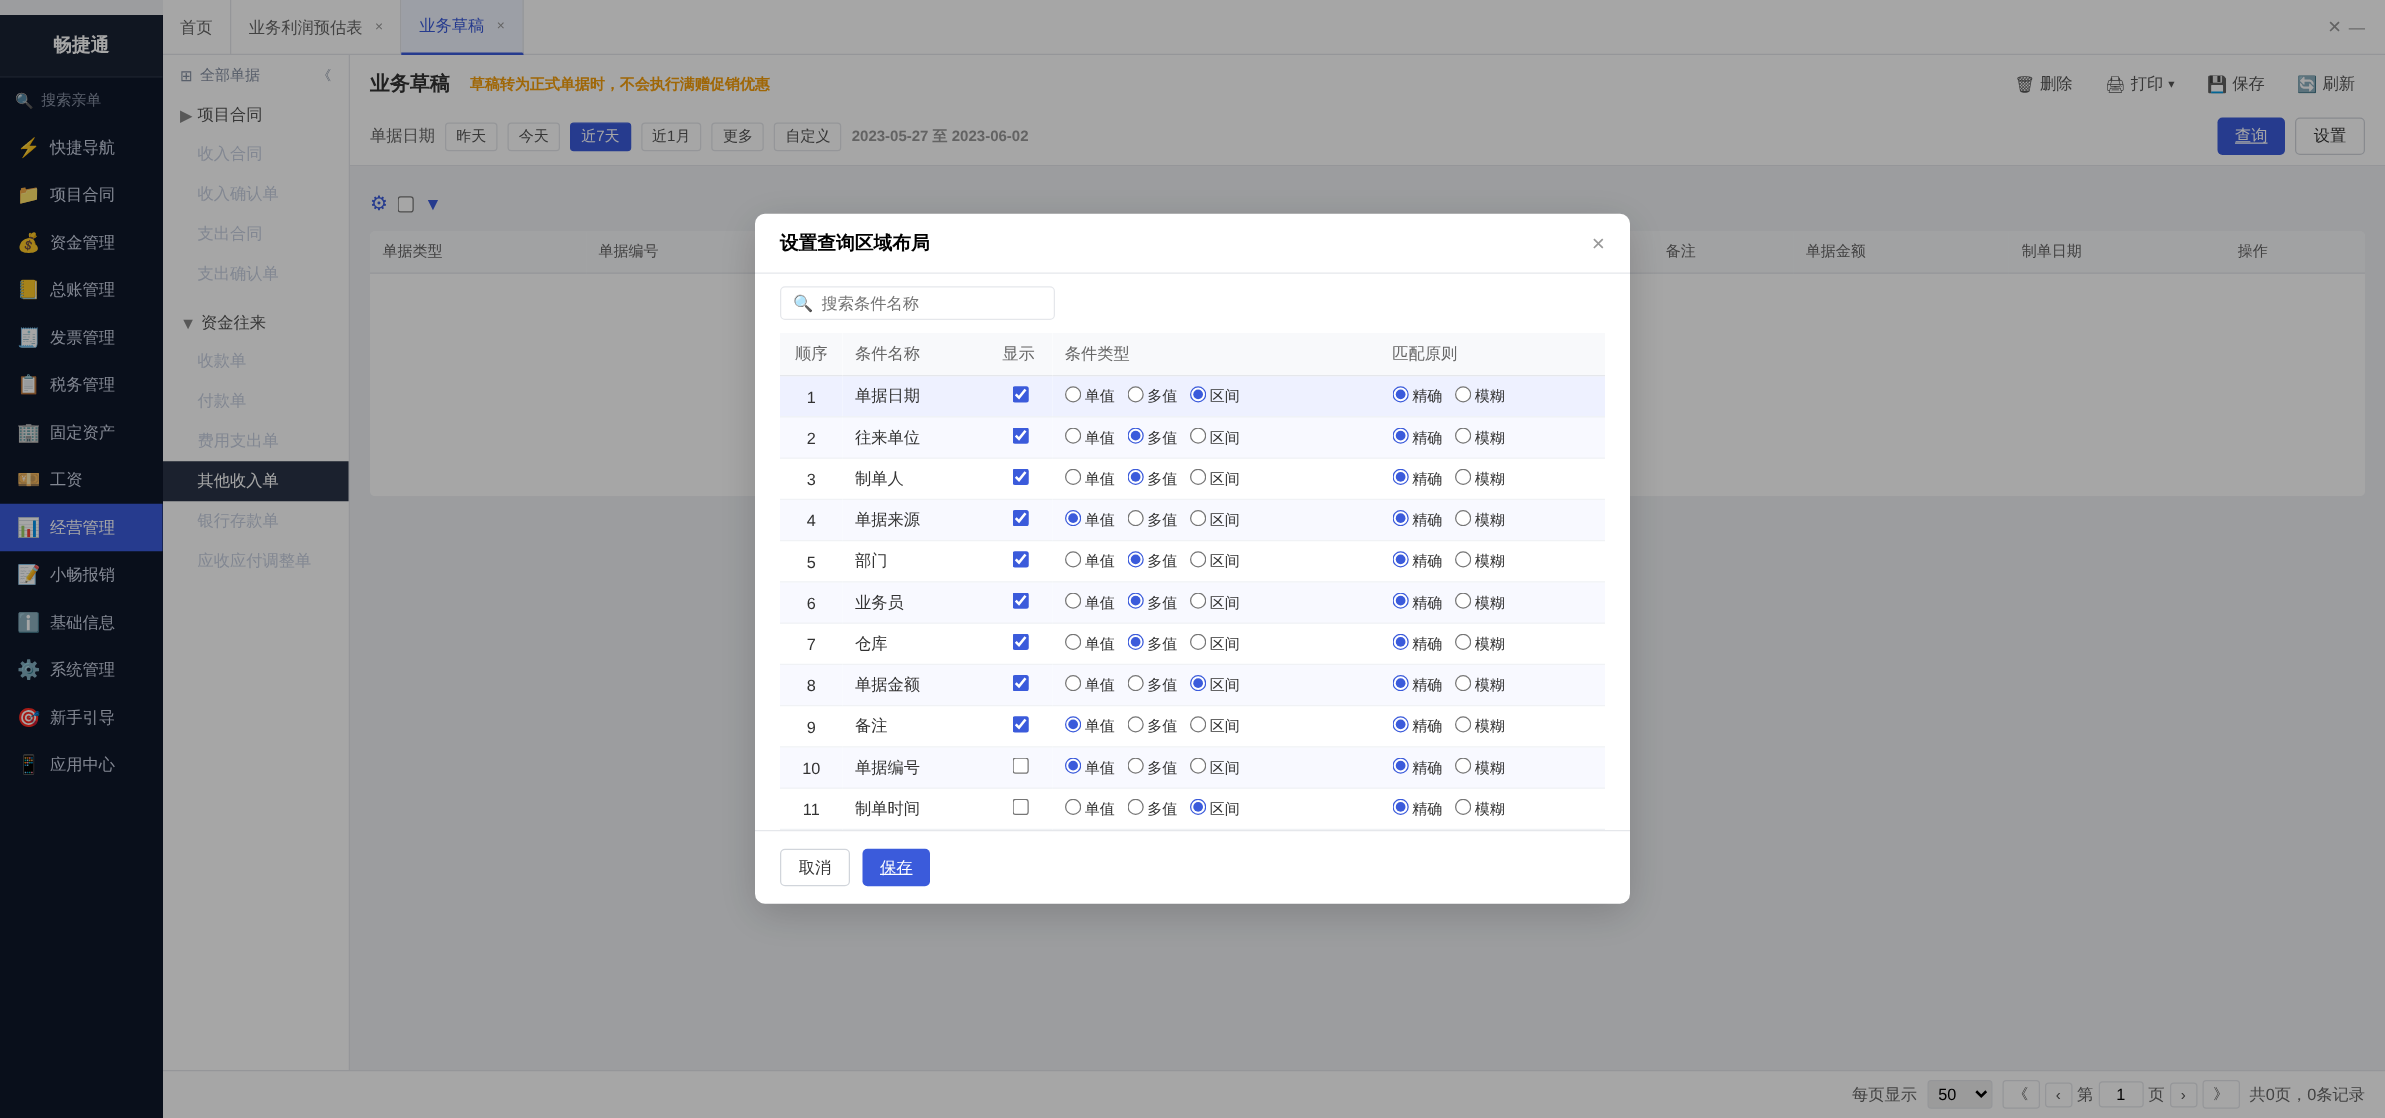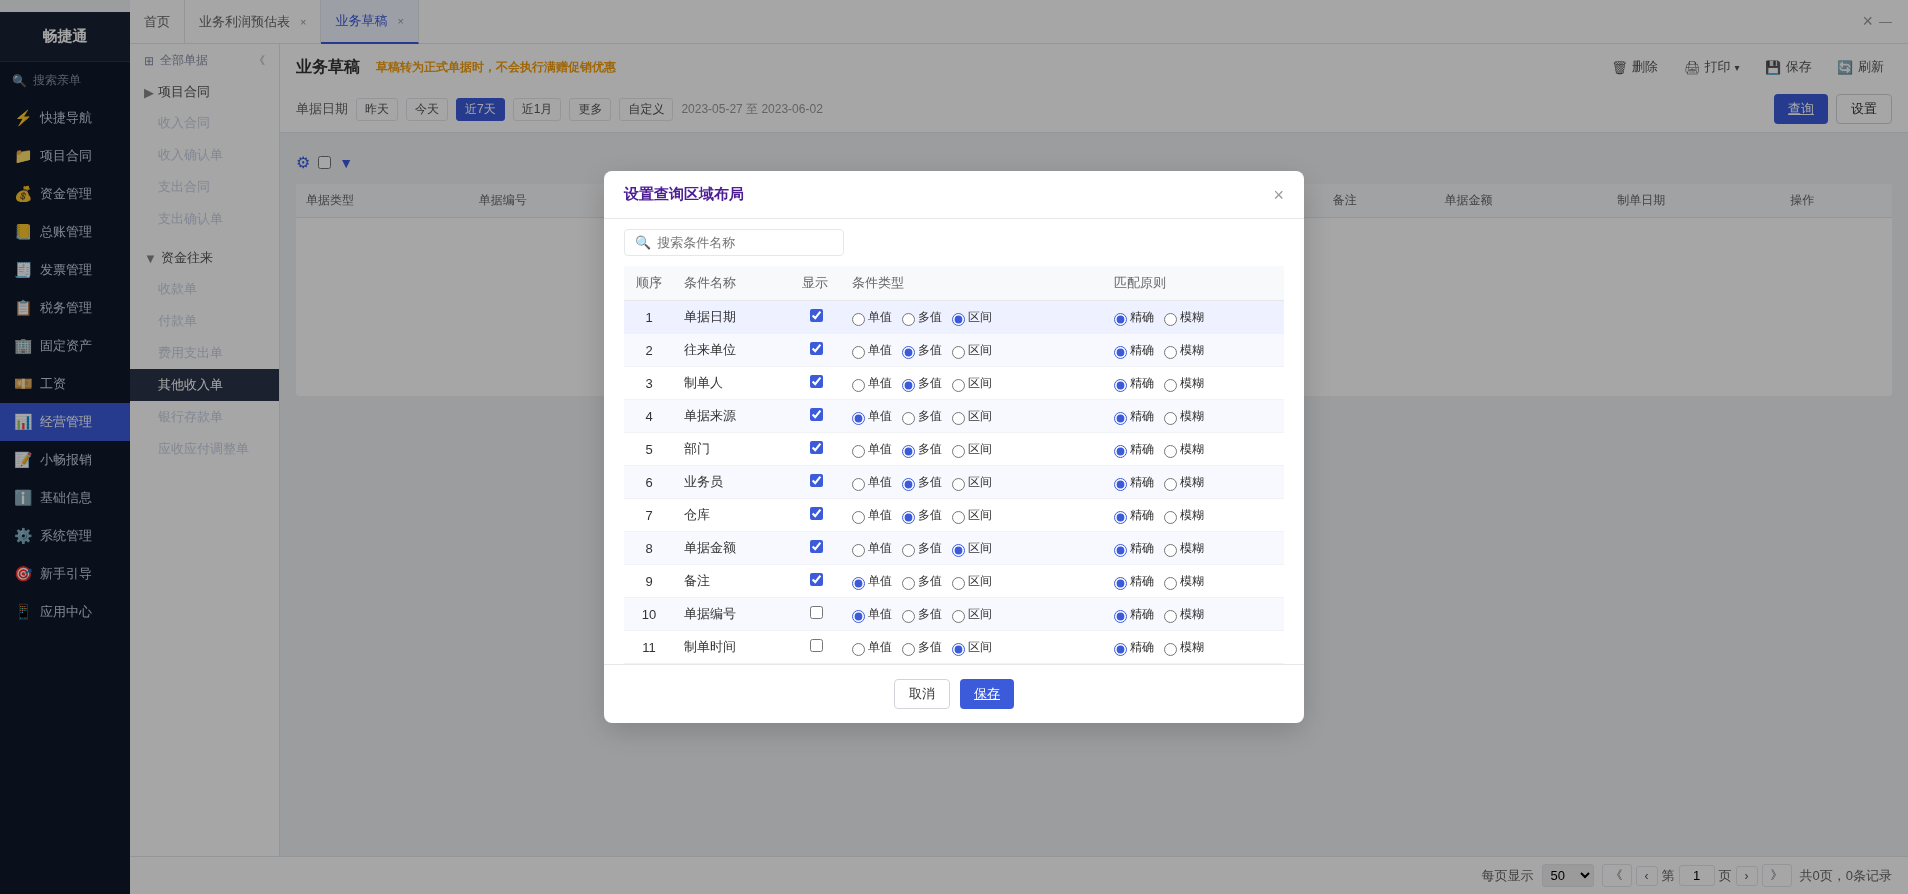--- a/index.html
+++ b/index.html
@@ -48,39 +48,39 @@
     .btn-action { display: flex; align-items: center; gap: 4px; font-size: 13px; color: #555; cursor: pointer; padding: 4px 8px; border-radius: 4px; }
     .btn-primary { background: #3b5bdb; color: #fff; border: none; padding: 5px 14px; border-radius: 4px; cursor: pointer; font-size: 13px; text-decoration: underline; }
     .btn-secondary { background: #fff; color: #333; border: 1px solid #d1d5db; padding: 5px 14px; border-radius: 4px; cursor: pointer; font-size: 13px; }
 
     .filter-row {
       display: flex; align-items: center; gap: 8px; padding: 8px 0; flex-wrap: wrap;
     }
     .filter-label { color: #666; font-size: 13px; }
     .date-btn { padding: 2px 8px; font-size: 12px; border-radius: 3px; cursor: pointer; color: #555; background: #fff; border: 1px solid #e5e7eb; }
     .date-btn.active { background: #3b5bdb; color: #fff; border-color: #3b5bdb; }
-    .date-range { font-size: 12px; color: #999; }
+    .date-range { font-size: 12px; color: #999; font-weight: bold; }
 
     
     .table-area { padding: 12px 16px; }
     .no-data { text-align: center; color: #999; padding: 40px; font-size: 14px; }
 
     
     .overlay {
       position: fixed; inset: 0; background: rgba(0,0,0,0.35); z-index: 100; display: flex; align-items: center; justify-content: center;
     }
 
     
     .dialog {
       background: #fff; border-radius: 8px; width: 700px; max-height: 640px; display: flex; flex-direction: column; box-shadow: 0 8px 32px rgba(0,0,0,0.18);
     }
     .dialog-header {
       display: flex; align-items: center; justify-content: space-between; padding: 14px 20px; border-bottom: 1px solid #e5e7eb;
     }
-    .dialog-title { font-size: 15px; font-weight: bold; color: #4c1d95; }
+    .dialog-title { font-size: 15px; font-weight: bold; color: #000000; }
     .dialog-close { cursor: pointer; color: #999; font-size: 18px; line-height: 1; }
 
     .dialog-tabs { display: flex; padding: 0 20px; border-bottom: 1px solid #e5e7eb; gap: 0; }
     .dialog-tab { padding: 10px 16px; font-size: 13px; color: #666; cursor: pointer; border-bottom: 2px solid transparent; }
     .dialog-tab.active { color: #3b5bdb; border-bottom-color: #3b5bdb; font-weight: 500; }
 
     .dialog-search { padding: 10px 20px; }
     .search-input-wrap { display: flex; align-items: center; gap: 6px; border: 1px solid #e5e7eb; border-radius: 4px; padding: 5px 10px; width: 220px; }
     .search-input-wrap input { border: none; outline: none; font-size: 13px; color: #333; width: 100%; background: transparent; }
 
@@ -88,27 +88,27 @@
     .dialog-table { width: 100%; border-collapse: collapse; }
     .dialog-table th {
       background: #f8f9fb; text-align: left; padding: 8px 10px; font-size: 13px; color: #666; font-weight: normal; border-bottom: 1px solid #e5e7eb; position: sticky; top: 0;
     }
     .dialog-table td { padding: 7px 10px; font-size: 13px; color: #333; border-bottom: 1px solid #f0f2f5; vertical-align: middle; }
     .dialog-table tr:nth-child(odd) { background: #fff; }
     .dialog-table tr:nth-child(even) { background: #f8f9ff; }
     .dialog-table tr.selected { background: #eef1ff; }
 
     .radio-group { display: flex; align-items: center; gap: 10px; }
-    .radio-item { display: flex; align-items: flex-end; gap: 3px; cursor: pointer; font-size: 12px; }
+    .radio-item { display: flex; align-items: flex-start; gap: 3px; cursor: pointer; font-size: 12px; }
     .radio-item input[type=radio] { accent-color: #3b5bdb; cursor: pointer; }
 
     .checkbox-item { accent-color: #3b5bdb; cursor: pointer; }
 
     .dialog-footer {
-      display: flex; justify-content: center; gap: 10px; padding: 14px 20px; border-top: 1px solid #e5e7eb;
+      display: flex; justify-content: flex-start; gap: 10px; padding: 14px 20px; border-top: 1px solid #e5e7eb;
     }
 
     
     .bottom-bar {
       position: fixed; bottom: 0; left: 130px; right: 0; height: 38px; background: #fff; border-top: 1px solid #e5e7eb; display: flex; align-items: center; justify-content: flex-end; padding: 0 16px; gap: 8px; font-size: 13px; color: #666;
     }
     .bottom-bar select { border: 1px solid #e5e7eb; border-radius: 3px; font-size: 13px; padding: 2px 4px; }
     .page-nav { display: flex; align-items: center; gap: 4px; }
     .page-nav .nav-btn { padding: 2px 8px; border: 1px solid #e5e7eb; border-radius: 3px; cursor: pointer; background: #fff; color: #555; font-size: 12px; }
     .page-num { border: 1px solid #e5e7eb; border-radius: 3px; padding: 2px 6px; width: 36px; text-align: center; font-size: 13px; }

